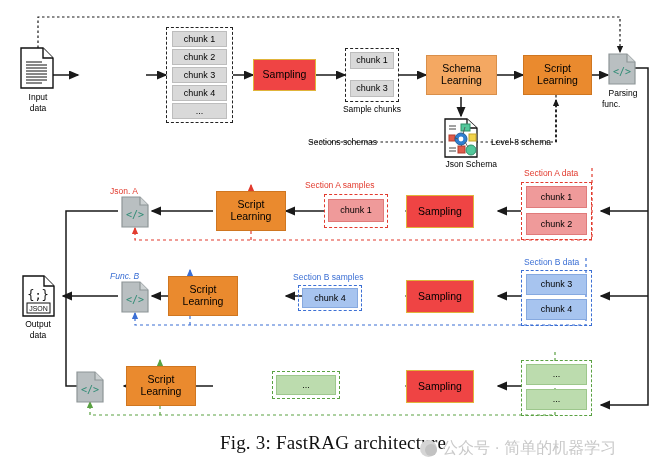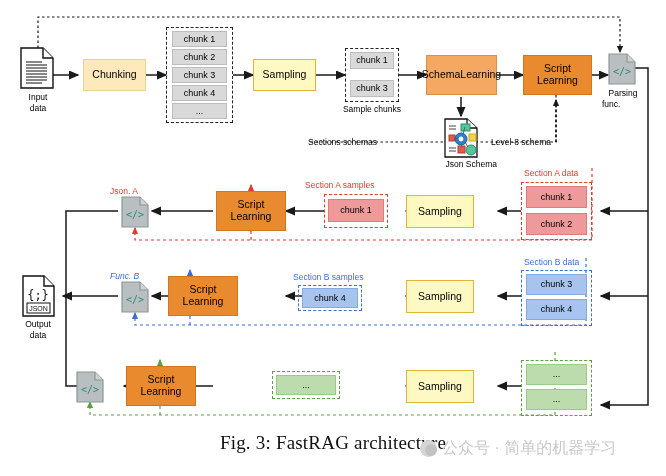--- a/index.html
+++ b/index.html
@@ -6,21 +6,21 @@
   body{width:666px;height:476px;overflow:hidden;
        font-family:"Liberation Sans",sans-serif;color:#000;}
   #stage{position:relative;width:666px;height:476px;}
   svg#wires{position:absolute;left:0;top:0;width:666px;height:476px;}
 
   .node{position:absolute;box-sizing:border-box;display:flex;
         align-items:center;justify-content:center;text-align:center;
         line-height:1.12;}
 
   .proc{border:1px solid #c07a1e;font-size:10.5px;color:#000;}
-  .sampling{background:#fef9c3;border-color:#e0b43a;}
+  .sampling{background:#ef4444;border-color:#e0b43a;}
   .schema-l{background:#f4a862;border-color:#d98f4a;}
   .script-l{background:#ea8a2e;border-color:#cf7620;}
   .chunking{background:#fde9bb;border-color:#e8d39b;}
 
   .chunkbox{background:#d9d9d9;border:1px solid #bdbdbd;font-size:9px;}
   .chunk-red{background:#ef9a9a;border:1px solid #e07b7b;font-size:9px;}
   .chunk-blue{background:#a7c4ef;border:1px solid #86a9e0;font-size:9px;}
   .chunk-green{background:#bcdcae;border:1px solid #9dc78c;font-size:9px;}
 
   .group{position:absolute;box-sizing:border-box;}
@@ -142,37 +142,36 @@
         <line x1="6" y1="27" x2="27" y2="27"></line>
           <line x1="6" y1="30" x2="27" y2="30"></line>
         <line x1="6" y1="33" x2="27" y2="33"></line>
           <line x1="6" y1="36" x2="22" y2="36"></line>
       </g>
     </svg>
   </div>
   <div class="cap cap-black" style="left:18px;top:92px;width:40px;text-align:center;">Input</div>
   <div class="cap cap-black" style="left:18px;top:103px;width:40px;text-align:center;">data</div>
 
-  <div class="node proc chunking" style="left:83px;top:59px;width:63px;height:32px;">Chunking</div>
 
   <div class="group g-black" style="left:166px;top:27px;width:67px;height:96px;"></div>
   <div class="node chunkbox" style="left:172px;top:31px;width:55px;height:16px;">chunk 1</div>
   <div class="node chunkbox" style="left:172px;top:49px;width:55px;height:16px;">chunk 2</div>
   <div class="node chunkbox" style="left:172px;top:67px;width:55px;height:16px;">chunk 3</div>
   <div class="node chunkbox" style="left:172px;top:85px;width:55px;height:16px;">chunk 4</div>
   <div class="node chunkbox" style="left:172px;top:103px;width:55px;height:16px;">...</div>
 
   <div class="node proc sampling" style="left:253px;top:59px;width:63px;height:32px;">Sampling</div>
 
   <div class="group g-black" style="left:345px;top:48px;width:54px;height:54px;"></div>
   <div class="node chunkbox" style="left:350px;top:52px;width:44px;height:17px;">chunk 1</div>
   <div class="node chunkbox" style="left:350px;top:80px;width:44px;height:17px;">chunk 3</div>
   <div class="cap cap-black" style="left:338px;top:104px;width:68px;text-align:center;">Sample chunks</div>
 
-  <div class="node proc schema-l" style="left:426px;top:55px;width:71px;height:40px;">
+  <div class="node proc schema-l" style="left:426px;top:55px;width:71px;height:40px;flex-direction:column;">
     <span>Schema</span>
     <span>Learning</span>
   </div>
 
   <div class="node proc script-l" style="left:523px;top:55px;width:69px;height:40px;flex-direction:column;">
     <span>Script</span>
     <span>Learning</span>
   </div>
 
   <div class="docicon" style="left:608px;top:53px;width:28px;height:32px;">

